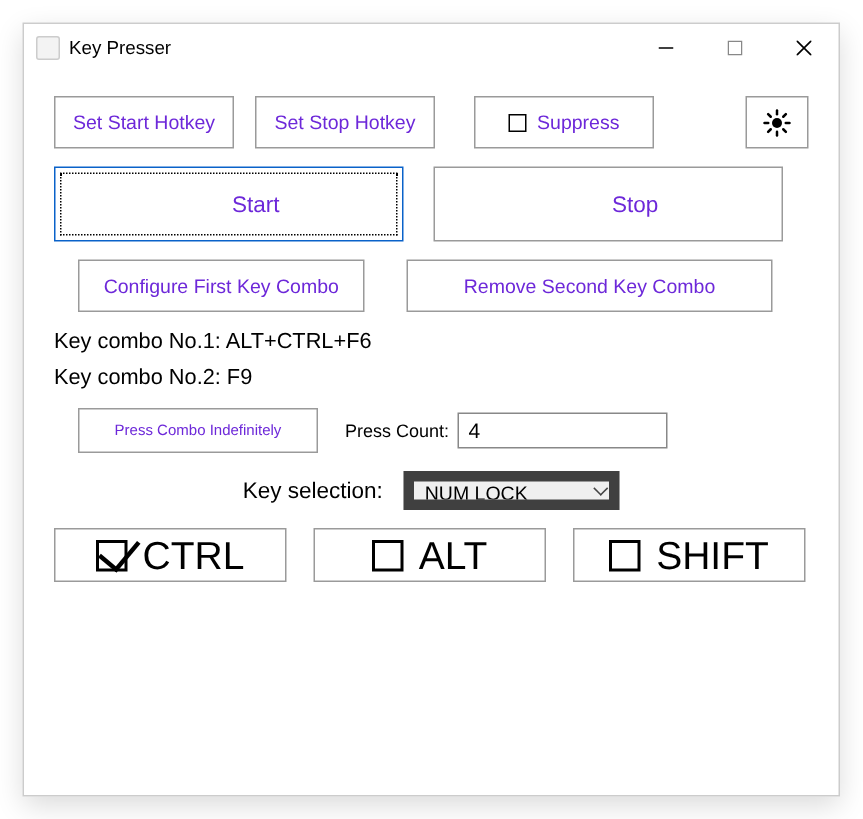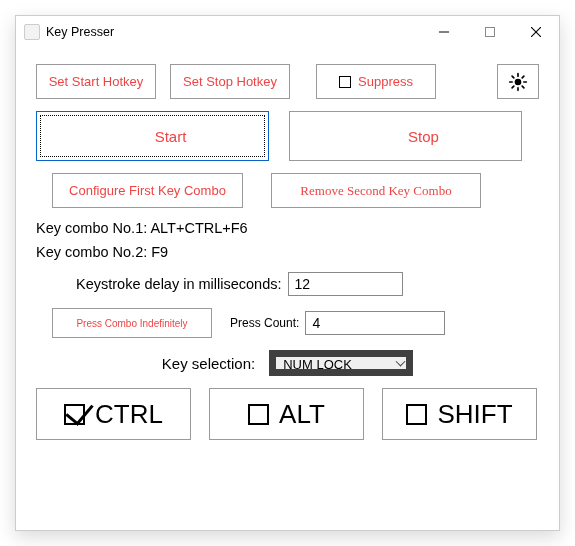--- a/index.html
+++ b/index.html
@@ -58,21 +58,21 @@
 
     .row { display: flex; align-items: center; }
     .row + .row { margin-top: 12px; }
 
     .btn {
       background: #fff;
       border: 1px solid #9a9a9a;
       cursor: pointer;
       font-family: inherit;
       font-size: 13px;
-      color: #ef4444;
+      color: #6d28d9;
       display: inline-flex;
       align-items: center;
       justify-content: center;
       padding: 0;
     }
     .btn-small { height: 35px; }
     .btn-big { height: 50px; font-size: 15px; padding-left: 36px; }
 
     .row1 .btn-small { width: 120px; }
     .row1 .gap { width: 14px; }
@@ -102,21 +102,21 @@
       width: 233px;
       border: 1.6px solid #0a62c9;
       outline: 1px dotted #000;
       outline-offset: -5px;
     }
     .row2 .btn-big:last-child { width: 233px; }
     .row2 .gap { width: 20px; }
 
     .row3 { margin-top: 22px; padding-left: 16px; }
     .row3 .btn-small:first-child { width: 191px; text-align: center; }
-    .row3 .btn-small:last-child { width: 210px; font-family: Liberation Serif, serif; }
+    .row3 .btn-small:last-child { width: 244px; }
     .row3 .gap { width: 28px; }
 
     .combo-text { font-size: 14.5px; color: #000; margin-top: 12px; }
     .combo-text + .combo-text { margin-top: 8px; }
 
     .row4 { margin-top: 12px; justify-content: flex-start; padding-left: 40px; }
     .label { font-size: 14.5px; color: #000; }
     .input {
       border: 1px solid #888;
       height: 24px;
@@ -159,21 +159,21 @@
       width: 6px; height: 6px;
       border-right: 1.3px solid #444;
       border-bottom: 1.3px solid #444;
       transform: translateY(-70%) rotate(45deg);
       pointer-events: none;
     }
 
     .row7 { margin-top: 18px; }
     .modbox {
       border: 1px solid #9a9a9a;
-      height: 52px;
+      height: 36px;
       width: 155px;
       display: flex;
       align-items: center;
       justify-content: center;
       font-size: 26px;
       cursor: pointer;
       background: #fff;
     }
     .modbox .checkbox-square {
       width: 21px; height: 21px;
@@ -251,24 +251,20 @@
 
     <div class="row row3">
       <button class="btn btn-small">Configure First Key Combo</button>
       <span class="gap"></span>
       <button class="btn btn-small">Remove Second Key Combo</button>
     </div>
 
     <div class="combo-text">Key combo No.1: ALT+CTRL+F6</div>
     <div class="combo-text">Key combo No.2: F9</div>
 
-    <div class="row row4">
-      <span class="label">Keystroke delay in milliseconds:</span>
-      <input class="input" value="12" style="">
-    </div>
 
     <div class="row row5">
       <button class="btn btn-small">Press Combo Indefinitely</button>
       <span class="label">Press Count:</span>
       <input class="input" value="4" style="">
     </div>
 
     <div class="row row6">
       <span class="label">Key selection:</span>
       <div class="select-wrap">

